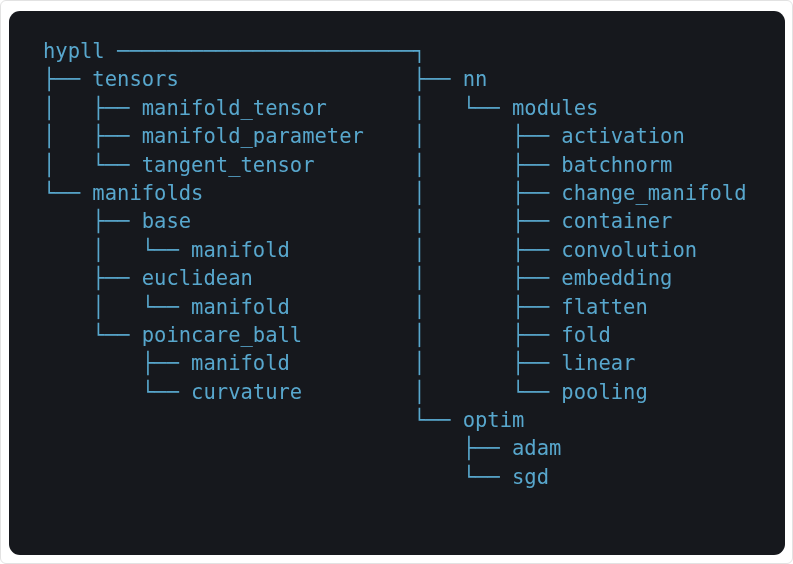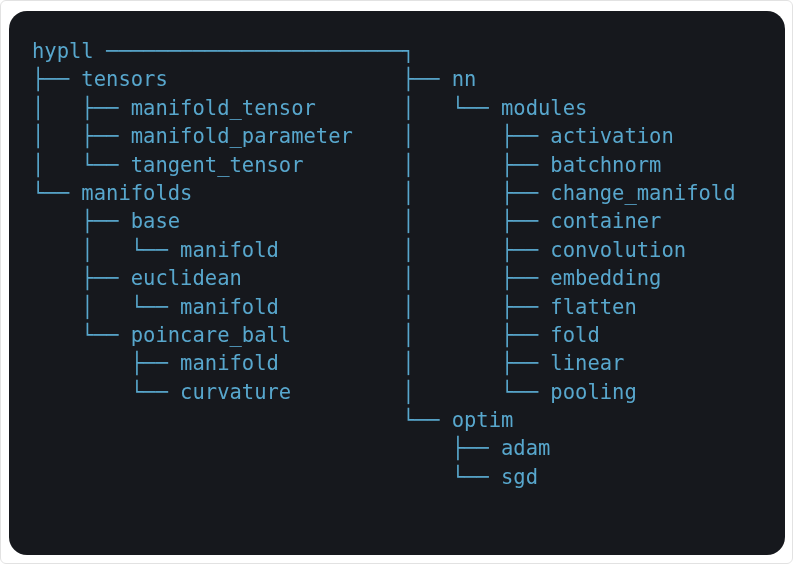--- a/index.html
+++ b/index.html
@@ -24,22 +24,22 @@
     border: 1px solid var(--frame-border);
     border-radius: 6px;
   }
   .terminal-window {
     position: absolute;
     left: 8px;
     top: 10px;
     right: 7px;
     bottom: 8px;
     background: var(--term-bg);
-    border-radius: 18px;
-    padding: 26px 10px 10px 23px;
+    border-radius: 11px;
+    padding: 26px 10px 10px 34px;
     overflow: hidden;
   }
   .package-tree {
     font-family: "DejaVu Sans Mono", "Liberation Mono", monospace;
     font-size: 20.5px;
     line-height: 28.4px;
     color: var(--term-fg);
     white-space: pre;
     letter-spacing: 0;
   }

